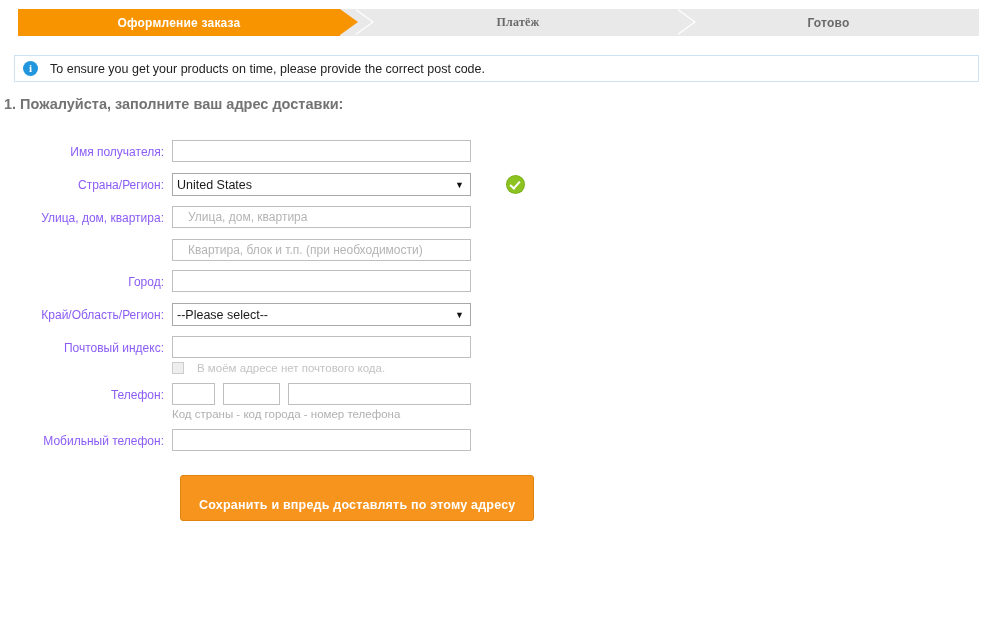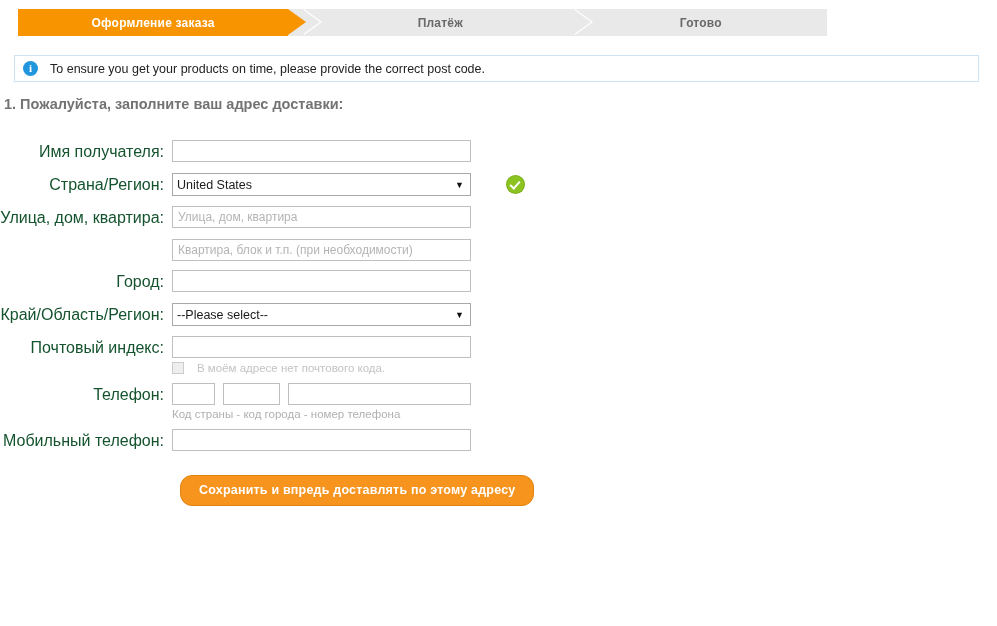--- a/index.html
+++ b/index.html
@@ -15,21 +15,21 @@
     color: #333333;
     overflow: hidden;
     position: relative;
   }
 
   
   .steps {
     position: absolute;
     left: 18px;
     top: 9px;
-    width: 809px;
+    width: 961px;
     height: 27px;
     background: #e9e9e9;
     display: flex;
   }
   .step {
     position: relative;
     height: 27px;
     display: flex;
     align-items: center;
     justify-content: center;
@@ -50,20 +50,21 @@
     width: 0;
     height: 0;
     border-top: 13.5px solid transparent;
     border-bottom: 13.5px solid transparent;
     border-left: 18px solid #f79400;
     z-index: 3;
   }
   .step-2 {
     width: 320px;
     margin-left: 18px;
+    font-family: Liberation Serif, serif;
   }
   .step-3 {
     width: 301px;
     margin-left: 0;
   }
   .chev {
     position: absolute;
     left: -2px;
     top: 0;
     width: 0;
@@ -138,39 +139,39 @@
   }
   .row {
     display: flex;
     align-items: flex-start;
     margin-bottom: 9px;
   }
   .label {
     width: 172px;
     text-align: right;
     padding-right: 8px;
-    font-size: 16px;
-    color: #14532d;
+    font-size: 12px;
+    color: #8b5cf6;
     line-height: 24px;
     box-sizing: border-box;
     flex: none;
   }
   .field {
     flex: none;
   }
   .txt {
     width: 299px;
     height: 22px;
     box-sizing: border-box;
     border: 1px solid #bfbfbf;
     background: #ffffff;
     font-family: "Liberation Sans", sans-serif;
     font-size: 12px;
     color: #333333;
-    padding: 0 5px;
+    padding: 0 15px;
     outline: none;
   }
   .txt::placeholder { color: #b4b4b4; }
   .sel {
     width: 299px;
     height: 23px;
     box-sizing: border-box;
     border: 1px solid #a9a9a9;
     background: #ffffff;
     font-family: "Liberation Sans", sans-serif;
@@ -242,26 +243,26 @@
   .ph-3 { width: 183px !important; margin-right: 0 !important; }
 
   .save-wrap {
     margin-top: 22px;
     padding-left: 180px;
   }
   .save-btn {
     display: inline-block;
     background: #f7941d;
     border: 1px solid #e08410;
-    border-radius: 12px;
+    border-radius: 3px;
     color: #ffffff;
     font-family: "Liberation Sans", sans-serif;
     font-size: 12.5px;
     font-weight: bold;
-    padding: 7px 18px 8px 18px;
+    padding: 22px 18px 8px 18px;
     cursor: pointer;
     letter-spacing: .2px;
   }
 </style>
 </head>
 <body>
 
 <div class="steps">
   <div class="step step-1">
     <span>Оформление заказа</span>

